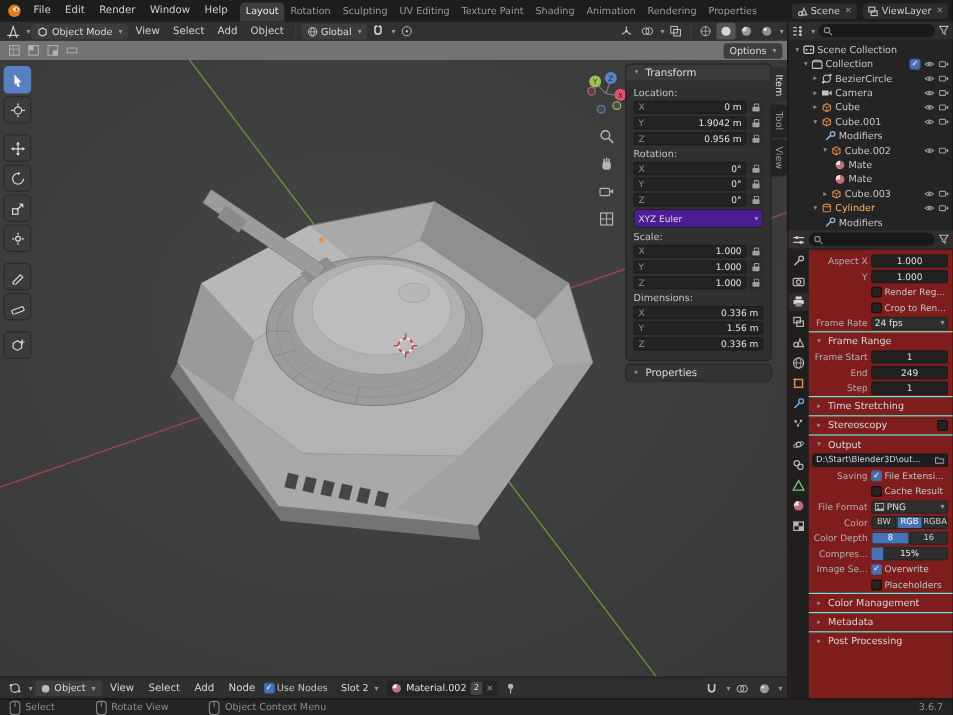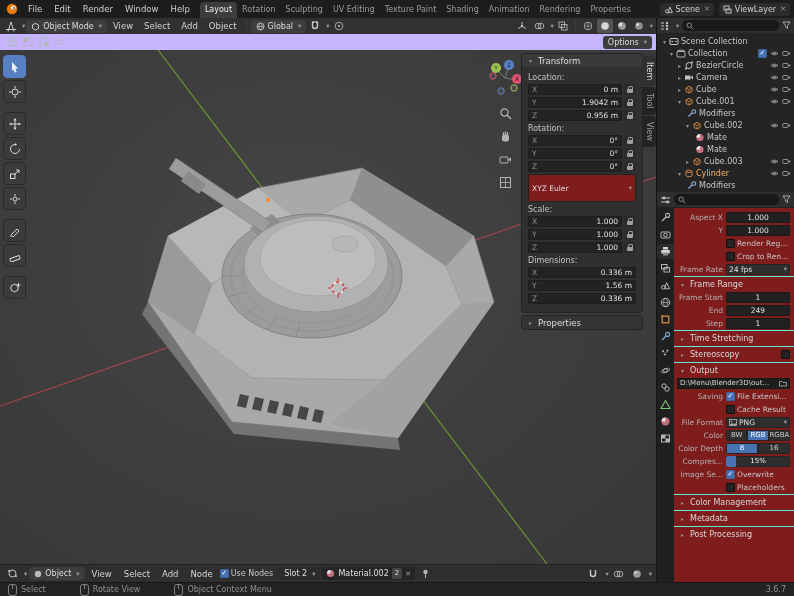--- a/index.html
+++ b/index.html
@@ -14,21 +14,21 @@
 .blogo{width:15px;height:12px;margin-right:3px}
 .tmenu{padding:0 6px;color:#cfcfcf;font-size:8.5px;line-height:18px}
 .wstabs{display:flex;align-items:flex-end;height:18px;margin-left:4px}
 .wstab{padding:3px 5px 4px;font-size:8px;color:#9b9b9b;border-radius:4px 4px 0 0;white-space:nowrap}
 .wstab.active{background:#3d3d3d;color:#ececec}
 .chip{display:flex;align-items:center;gap:3px;background:#2c2c2c;border-radius:3px;height:13px;padding:0 4px;font-size:8px;color:#cfcfcf;margin-left:5px}
 .chip .x{color:#8e8e8e;font-size:7px;margin-left:1px}
 .spacer{flex:1}
 
 .vph{left:0;top:18px;width:656px;height:16px;background:#313131;display:flex;align-items:center;padding:0 3px;box-sizing:border-box;gap:1px}
-.vph2{left:0;top:34px;width:656px;height:16px;background:#c4b5fd;display:flex;align-items:center;padding:0 4px;box-sizing:border-box}
+.vph2{left:0;top:34px;width:656px;height:16px;background:#737373;display:flex;align-items:center;padding:0 4px;box-sizing:border-box}
 .hbtn{display:flex;align-items:center;gap:3px;background:#3d3d3d;border-radius:3px;height:13px;padding:0 5px;font-size:8px;color:#dcdcdc;white-space:nowrap}
 .hmenu{padding:0 5px;font-size:8.5px;color:#d4d4d4}
 .hicon{width:16px;height:14px;display:flex;align-items:center;justify-content:center;border-radius:2px}
 .hicon.on{background:#545454}
 .sep{width:1px;height:10px;background:#404040;margin:0 3px}
 
 .vpcanvas{left:0;top:50px;width:656px;height:514px;background:radial-gradient(ellipse at 45% 42%,#464646 0%,#3d3d3d 55%,#383838 100%);overflow:hidden}
 .ovl{left:36px;top:5px}
 .ovl1{font-size:8.5px;color:#d8d8d8}
 .ovl2{font-size:8.5px;color:#b9b9b9;margin-top:3px}
@@ -45,21 +45,21 @@
 .panel.closed .phead{border-radius:3px;background:#343434}
 .pbody{padding:3px 6px 6px}
 .plabel{color:#c2c2c2;font-size:8px;margin:3px 0 2px}
 .nrow{display:flex;align-items:center;gap:2px;margin-bottom:2px}
 .nfield{flex:1;display:flex;align-items:center;background:#232323;border-radius:2px;height:11px;padding:0 4px;box-shadow:inset 0 0 0 1px #1d1d1d}
 .nfield .ax{color:#8f8f8f;font-size:7.5px;margin-right:auto}
 .nfield .val{color:#e4e4e4;font-size:7.5px}
 .lockbtn{width:12px;height:11px;display:flex;align-items:center;justify-content:center;background:#2b2b2b;border-radius:2px;flex:none}
 .lck{width:6px;height:4px;background:#9f9f9f;border-radius:1px;position:relative;margin-top:3px}
 .lck::before{content:"";position:absolute;top:-3px;left:1px;width:3px;height:3px;border:1px solid #9f9f9f;border-bottom:none;border-radius:2px 2px 0 0}
-.ndrop{display:flex;align-items:center;background:#7f1d1d;border-radius:2px;height:28px;padding:0 4px;box-shadow:inset 0 0 0 1px #222;margin:2px 0 0;color:#dedede;font-size:7.5px}
+.ndrop{display:flex;align-items:center;background:#4c1d95;border-radius:2px;height:16px;padding:0 4px;box-shadow:inset 0 0 0 1px #222;margin:2px 0 0;color:#dedede;font-size:7.5px}
 .ndrop span:first-child{flex:1}
 .ntabs{left:642px;top:6px;width:14px;display:flex;flex-direction:column;gap:1px}
 .ntab{writing-mode:vertical-rl;font-size:8px;padding:6px 2px;background:#232323;color:#9a9a9a;border-radius:0 4px 4px 0;text-align:center}
 .ntab.active{background:#303030;color:#e2e2e2}
 
 .outliner{left:656px;top:18px;width:138px;height:174px;background:#242424;box-sizing:border-box;border-left:1px solid #151515}
 .ohead{height:15px;background:#2e2e2e;display:flex;align-items:center;gap:3px;padding:0 3px}
 .osearch{flex:1;height:11px;background:#191919;border-radius:6px;display:flex;align-items:center;padding:0 4px;gap:2px}
 .otree{padding-top:2px}
 .orow{height:12px;display:flex;align-items:center;font-size:8px;color:#c6c6c6;padding-right:3px}
@@ -1010,21 +1010,21 @@
           <span style="flex:1"></span>
           <span class="ck"></span>
         </div>
       <div class="psec">
           <span class="disc">▾</span>
           <span>Output</span>
         </div>
       <div class="prow">
           <div class="pctl">
             <div class="pathf">
-              <span class="lbl">D:\Menu\Blender3D\out...</span>
+              <span class="lbl">D:\Start\Blender3D\out...</span>
               <span>
                 <svg width="8" height="7">
                   <path d="M0.5 1.5h2.5l1 1h3.5v3.5h-7z" fill="none" stroke="#b5b5b5" stroke-width="0.8"></path>
                 </svg>
               </span>
             </div>
           </div>
         </div>
       <div class="prow">
           <span class="plab">Saving</span>

